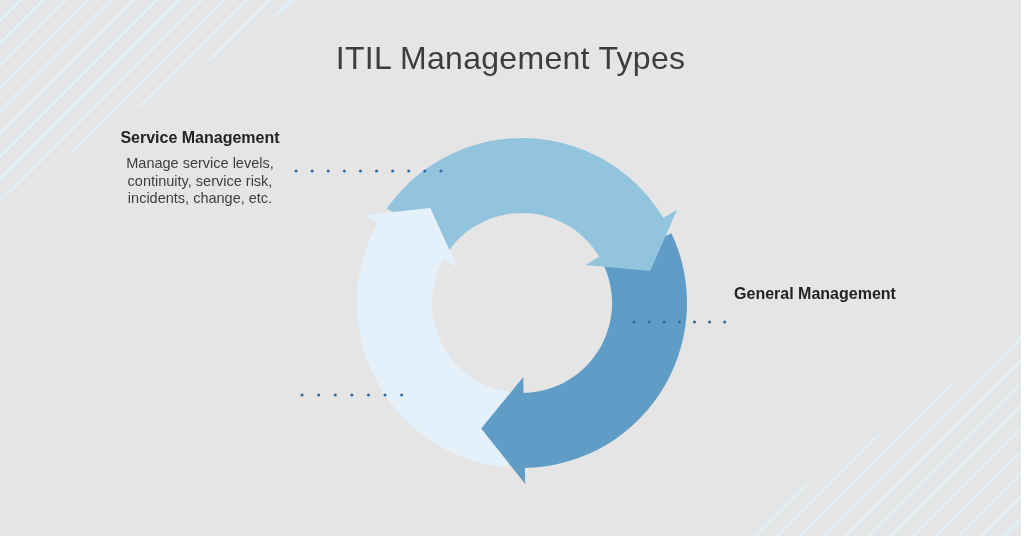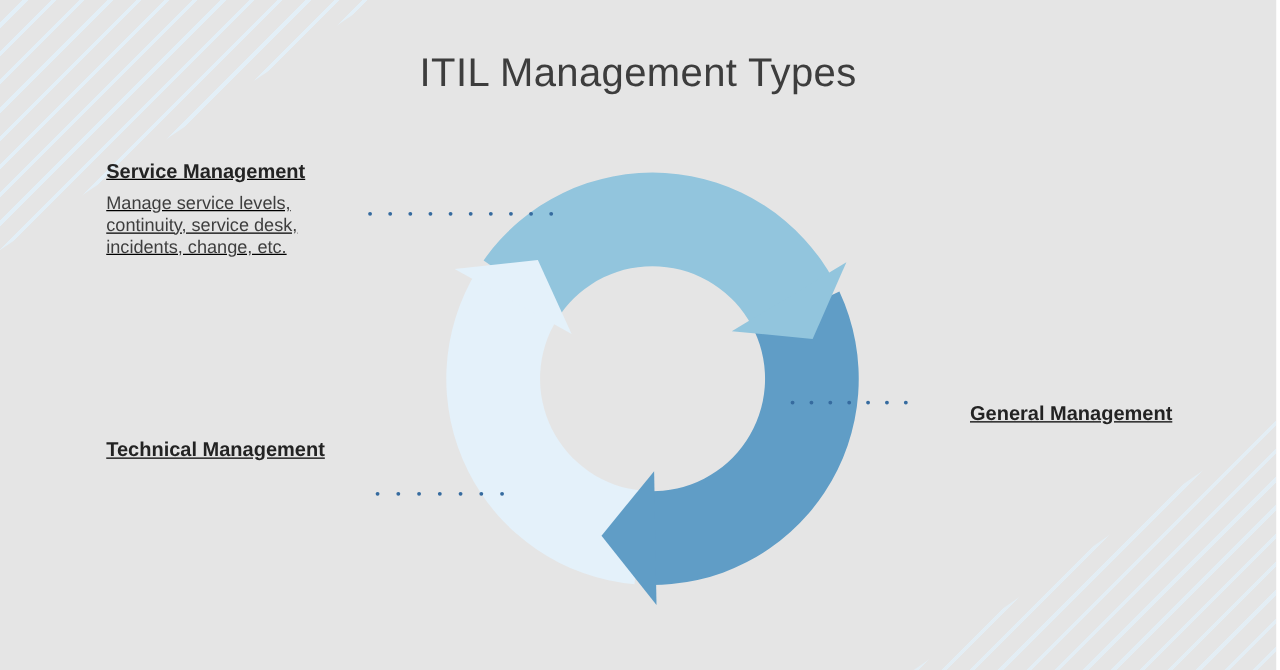--- a/index.html
+++ b/index.html
@@ -52,38 +52,37 @@
   .cycle-svg {
     position: absolute;
     left: 332px;
     top: 113px;
   }
   .dots-svg {
     position: absolute;
   }
   .label-block {
     position: absolute;
-    text-align: left;
-    text-decoration: underline;
+    text-align: center;
   }
   .label-heading {
     font-size: 16px;
     font-weight: 700;
     color: #232323;
   }
   .label-body {
     margin-top: 8px;
     font-size: 14.5px;
     line-height: 17.5px;
     color: #3e3e3e;
     white-space: pre-line;
   }
   .block-service   { left: 85px;  top: 129px; width: 230px; }
   .block-technical { left: 85px;  top: 352px; width: 230px; }
-  .block-general   { left: 776px; top: 285px; width: 190px; margin-top: 38px; }
+  .block-general   { left: 720px; top: 285px; width: 190px; }
 </style>
 </head>
 <body>
 
 <div class="canvas">
 
   <div class="stripes top-left"></div>
   <div class="stripes bottom-right"></div>
 
   <div class="page-title">ITIL Management Types</div>
@@ -107,25 +106,24 @@
     <line x1="4" y1="4" x2="109" y2="4" stroke-width="3" stroke-linecap="round" stroke-dasharray="0.1 15" stroke="#366b9f"></line>
   </svg>
 
   <svg class="dots-svg" style="left:298px; top:391px;" width="124" height="8">
     <line x1="4" y1="4" x2="119.5" y2="4" stroke-width="3" stroke-linecap="round" stroke-dasharray="0.1 16.5" stroke="#366b9f"></line>
   </svg>
 
   <div class="label-block block-service">
     <div class="label-heading">Service Management</div>
     <div class="label-body">Manage service levels,
-continuity, service desk,
+continuity, service risk,
 incidents, change, etc.</div>
   </div>
 
   <div class="label-block block-general">
     <div class="label-heading">General Management</div>
   </div>
 
   <div class="label-block block-technical">
-    <div class="label-heading">Technical Management</div>
   </div>
 
 </div>
 
 </body></html>

